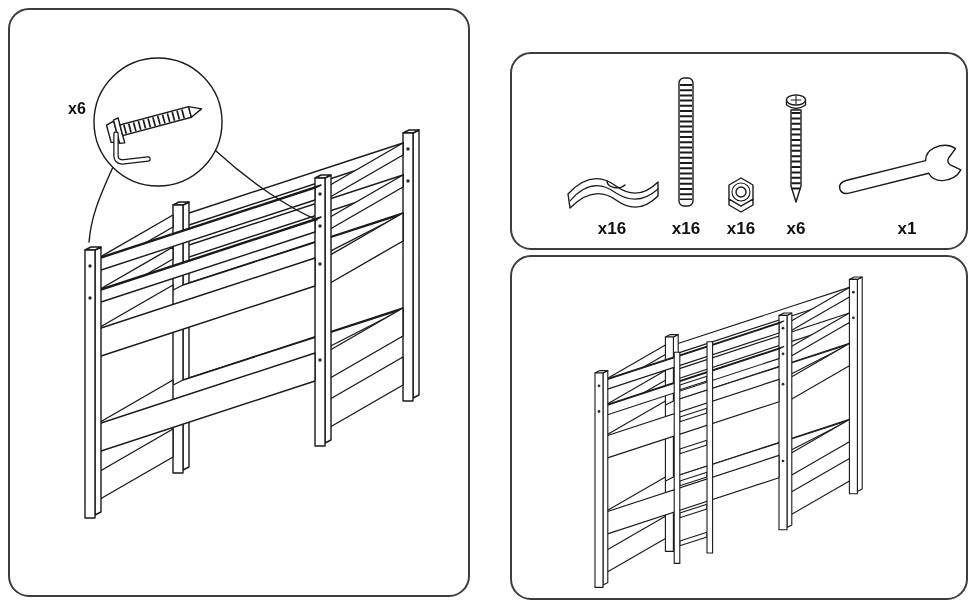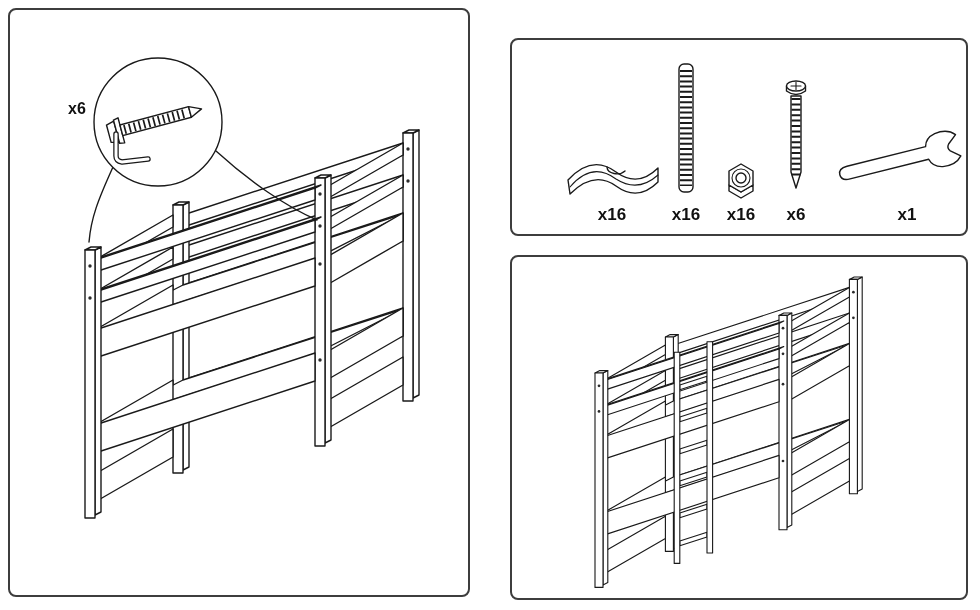--- a/index.html
+++ b/index.html
@@ -1,21 +1,21 @@
 <!DOCTYPE html>
 <html><head>
 <meta charset="utf-8">
 <style>
   * { box-sizing: border-box; }
   html,body { margin:0; padding:0; }
   body { font-family:"Liberation Sans", sans-serif; background:#ffffff; }
   .page { position:relative; width:980px; height:610px; background:#ffffff; overflow:hidden; }
-  .panel { position:absolute; background:#ffffff; border:2px solid #3d3d3d; border-radius:8px; overflow:hidden; }
+  .panel { position:absolute; background:#ffffff; border:2px solid #3d3d3d; border-radius:21px; overflow:hidden; }
   .panel-assembly { left:8px;  top:8px;   width:462px; height:589px; }
-  .panel-parts    { left:510px; top:38px;  width:458px; height:198px; }
+  .panel-parts    { left:510px; top:52px;  width:458px; height:198px; }
   .panel-result   { left:510px; top:255px; width:458px; height:345px; }
   .panel svg { display:block; width:100%; height:100%; }
   .sketch { stroke:#1a1a1a; stroke-width:1.4; fill:#ffffff; stroke-linejoin:round; stroke-linecap:round; }
   .thin   { stroke-width:1.1; }
   text { fill:#111111; stroke:none; }
   .qty { font-weight:700; font-size:17px; }
   .callout-qty { font-weight:600; font-size:16px; }
 </style>
 </head>
 <body>

